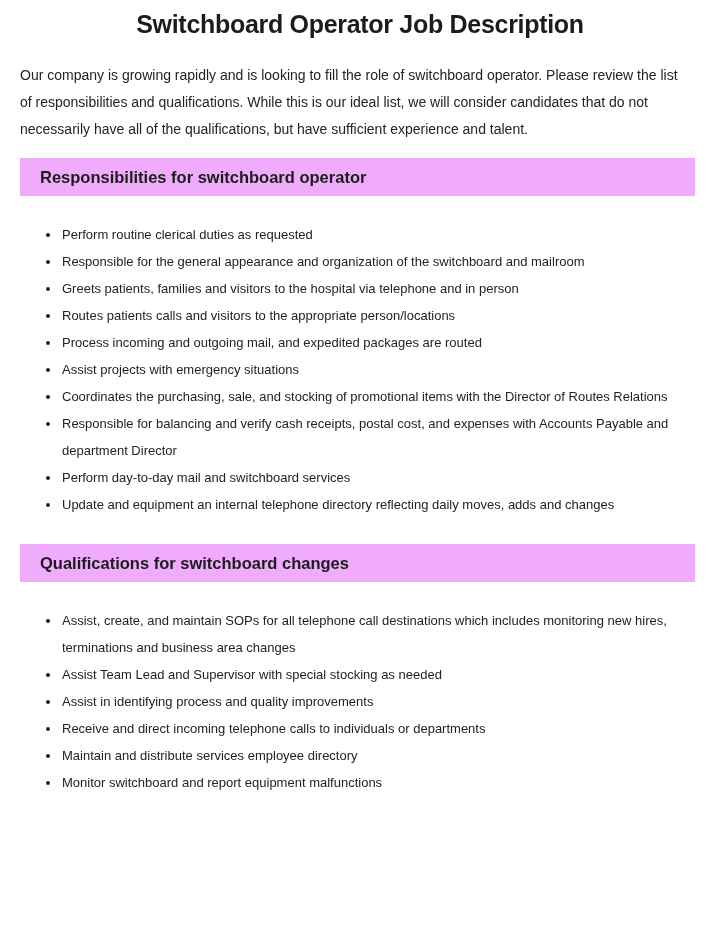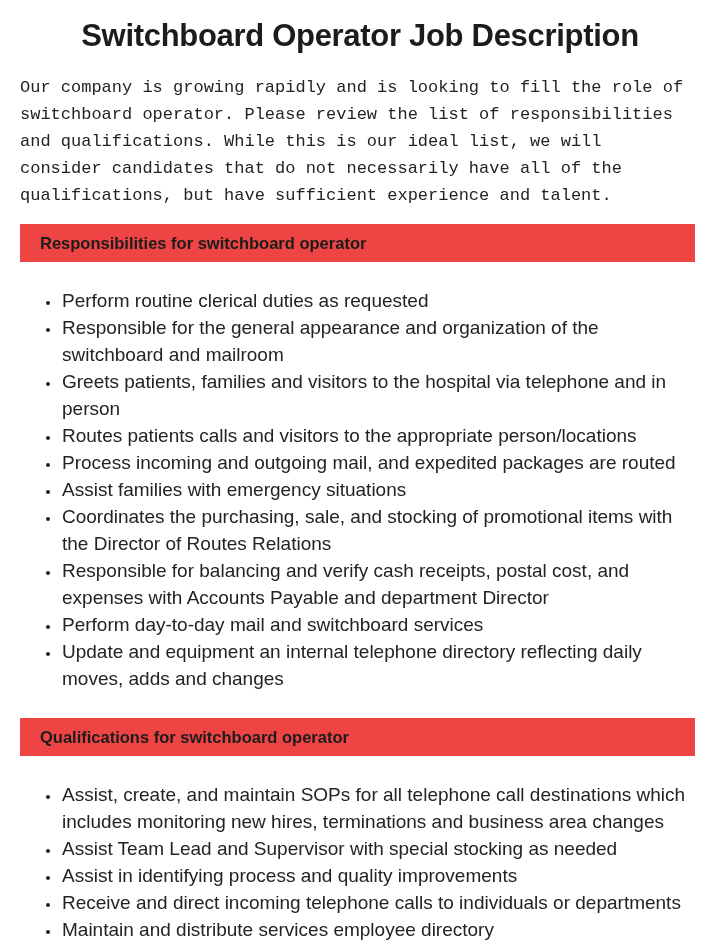--- a/index.html
+++ b/index.html
@@ -12,47 +12,46 @@
     height: 949px;
     overflow: hidden;
     font-family: "Liberation Sans", sans-serif;
     color: #232323;
     -webkit-font-smoothing: antialiased;
   }
   main {
     padding: 0 20px;
   }
   h1.doc-title {
-    margin: 18px 0 0 0;
+    margin: 6px 0 0 0;
     text-align: center;
-    font-size: 31px;
+    font-size: 25px;
     line-height: 36px;
     font-weight: bold;
     letter-spacing: -0.3px;
     color: #1c1c1c;
   }
   p.intro {
     margin: 20px 8px 15px 0;
-    font-size: 17px;
+    font-size: 14px;
     line-height: 27px;
-    font-family: Liberation Mono, monospace;
   }
   .section-header {
-    background: #ef4444;
+    background: #f0abfc;
     margin: 0 5px 0 0;
     padding: 9px 20px;
     font-size: 16.5px;
     line-height: 20px;
     font-weight: bold;
     color: #1c1c1c;
   }
   ul.bullets {
     margin: 25px 0 26px 0;
     padding: 0 0 0 41px;
-    font-size: 19px;
+    font-size: 13px;
     line-height: 27px;
     list-style: disc outside;
   }
   ul.bullets li {
     padding-left: 1px;
   }
   ul.bullets li::marker {
     font-size: 13px;
   }
   section {
@@ -69,30 +68,30 @@
   <p class="intro">Our company is growing rapidly and is looking to fill the role of switchboard operator. Please review the list of responsibilities and qualifications. While this is our ideal list, we will consider candidates that do not necessarily have all of the qualifications, but have sufficient experience and talent.</p>
 
   <section>
     <div class="section-header">Responsibilities for switchboard operator</div>
     <ul class="bullets">
         <li>Perform routine clerical duties as requested</li>
         <li>Responsible for the general appearance and organization of the switchboard and mailroom</li>
         <li>Greets patients, families and visitors to the hospital via telephone and in person</li>
         <li>Routes patients calls and visitors to the appropriate person/locations</li>
         <li>Process incoming and outgoing mail, and expedited packages are routed</li>
-        <li>Assist families with emergency situations</li>
+        <li>Assist projects with emergency situations</li>
         <li>Coordinates the purchasing, sale, and stocking of promotional items with the Director of Routes Relations</li>
         <li>Responsible for balancing and verify cash receipts, postal cost, and expenses with Accounts Payable and department Director</li>
         <li>Perform day-to-day mail and switchboard services</li>
         <li>Update and equipment an internal telephone directory reflecting daily moves, adds and changes</li>
       </ul>
   </section>
 
   <section>
-    <div class="section-header">Qualifications for switchboard operator</div>
+    <div class="section-header">Qualifications for switchboard changes</div>
     <ul class="bullets">
         <li>Assist, create, and maintain SOPs for all telephone call destinations which includes monitoring new hires, terminations and business area changes</li>
         <li>Assist Team Lead and Supervisor with special stocking as needed</li>
         <li>Assist in identifying process and quality improvements</li>
         <li>Receive and direct incoming telephone calls to individuals or departments</li>
         <li>Maintain and distribute services employee directory</li>
         <li>Monitor switchboard and report equipment malfunctions</li>
       </ul>
   </section>
 

